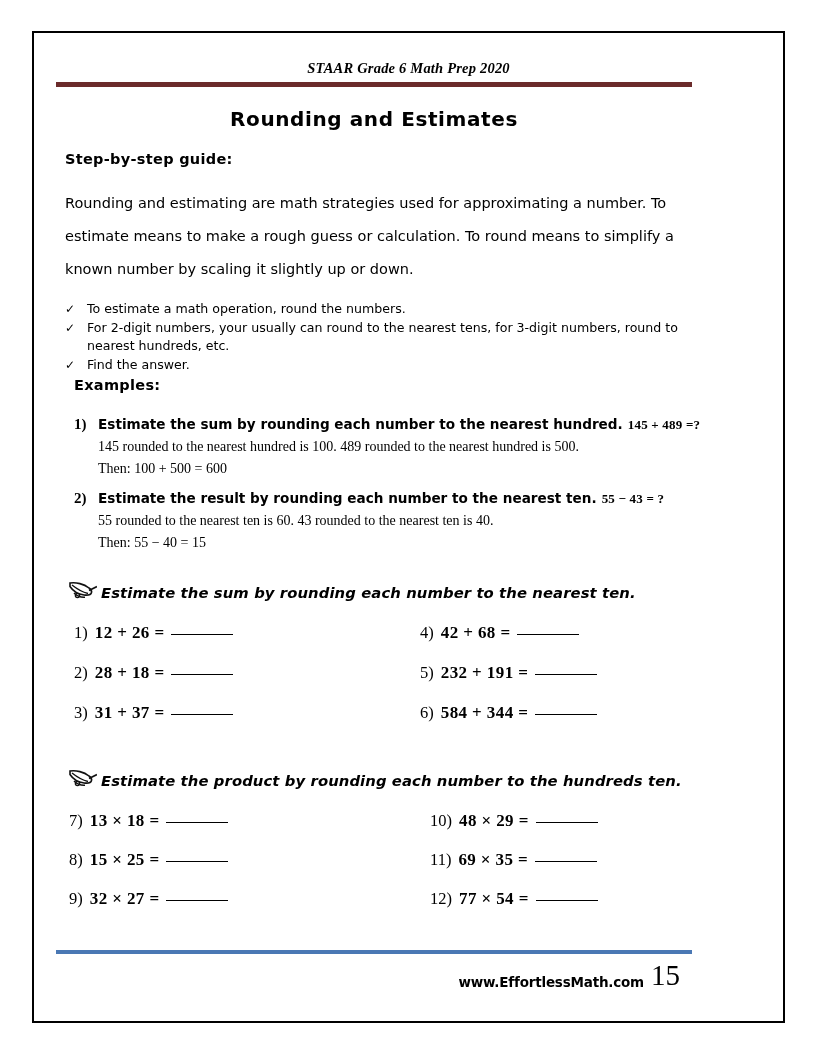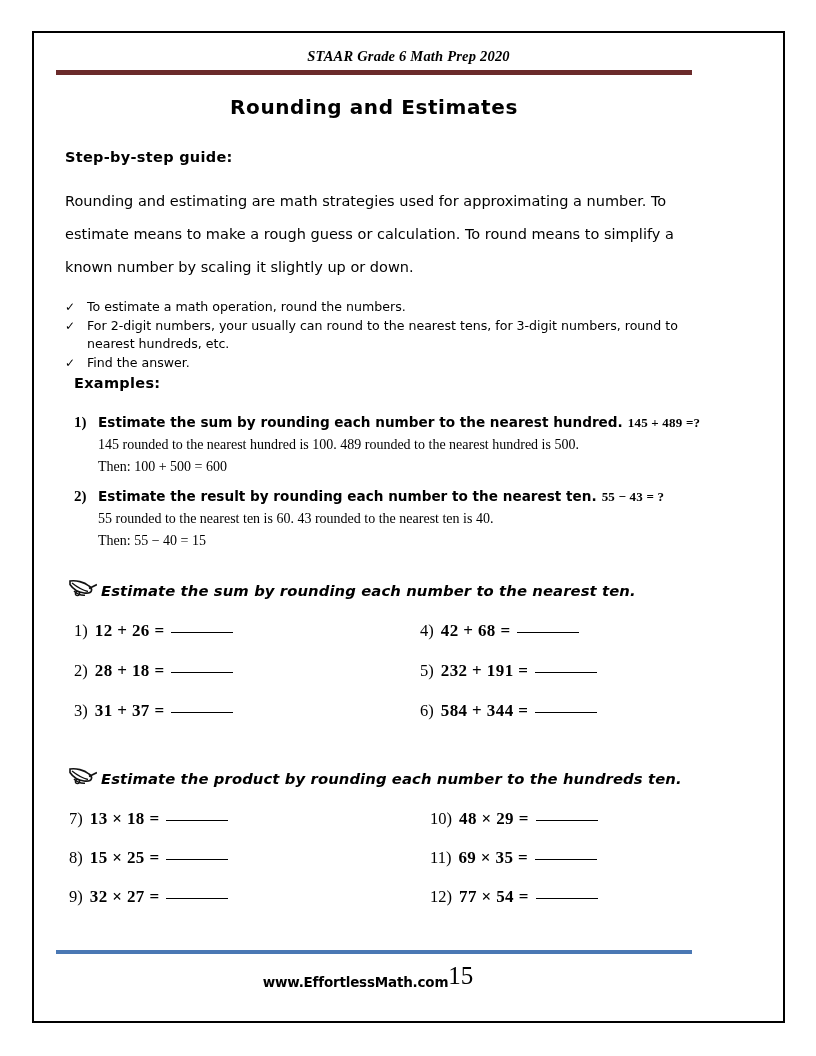--- a/index.html
+++ b/index.html
@@ -23,21 +23,21 @@
     top: 31px;
     width: 753px;
     height: 992px;
     border: 2px solid #000000;
     box-sizing: border-box;
   }
 
   .page-inner {
     position: absolute;
     left: 56px;
-    top: 29px;
+    top: 41px;
     width: 705px;
     height: 1016px;
     box-sizing: border-box;
   }
 
   
   .running-head {
     text-align: center;
     font-family: "Liberation Serif", serif;
     font-weight: bold;
@@ -58,21 +58,21 @@
     font-weight: bold;
     font-size: 20px;
     letter-spacing: 0.6px;
     width: 636px;
     margin-top: 20px;
   }
 
   
   .content {
     width: 636px;
-    margin-top: 30px;
+    margin-top: 20px;
     padding-left: 9px;
     box-sizing: border-box;
   }
   .guide-label {
     font-family: "DejaVu Sans", sans-serif;
     font-weight: bold;
     font-size: 14.5px;
     letter-spacing: 0.3px;
   }
   .intro {
@@ -219,34 +219,35 @@
     width: 636px;
   }
   .rule-bottom {
     height: 4px;
     width: 636px;
     background: #4A78B4;
   }
   .footer-row {
     display: flex;
     align-items: flex-end;
-    justify-content: center;
+    justify-content: flex-end;
     margin-top: 7px;
   }
   .site {
     font-family: "DejaVu Sans", sans-serif;
     font-weight: bold;
     font-size: 13.5px;
     letter-spacing: -0.2px;
   }
   .page-num {
     font-family: "Liberation Serif", serif;
-    font-size: 25px;
+    font-size: 29px;
     line-height: 29px;
     padding-right: 12px;
+    margin-left: 7px;
   }
 </style>
 </head>
 <body>
 
 <div class="page-frame"></div>
 
 <div class="page-inner">
 
   <div class="running-head">STAAR Grade 6 Math Prep 2020</div>

